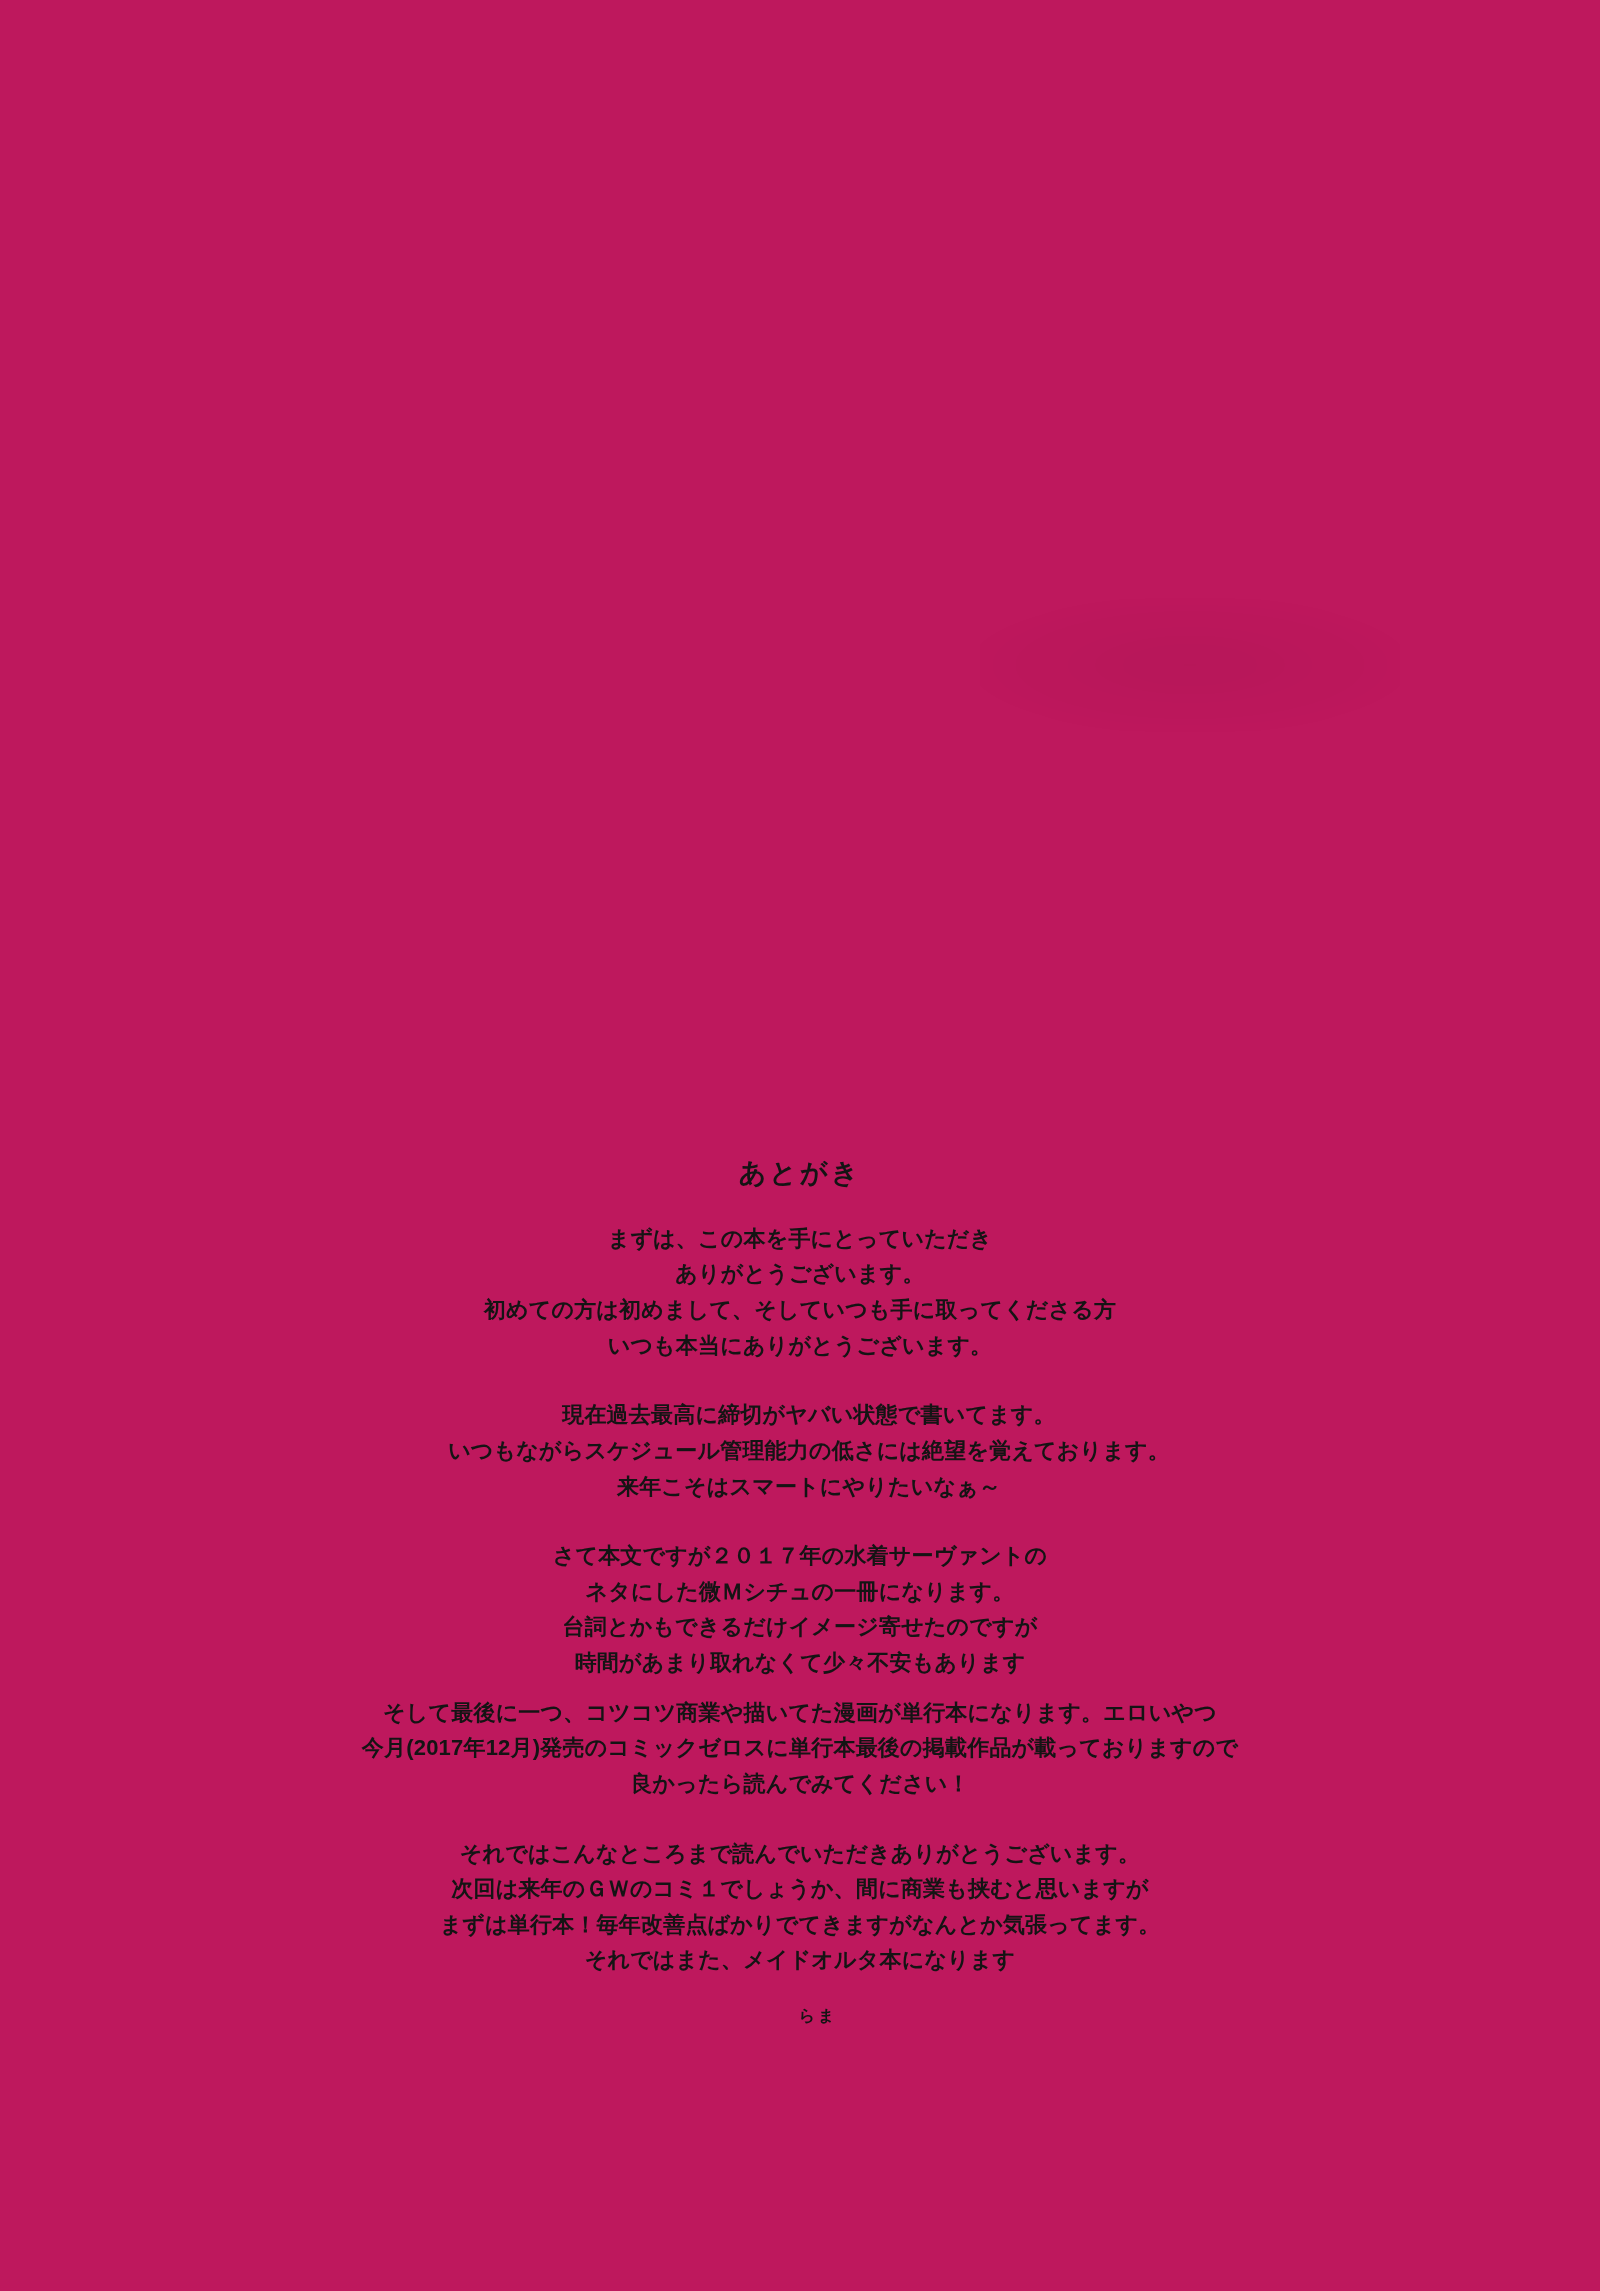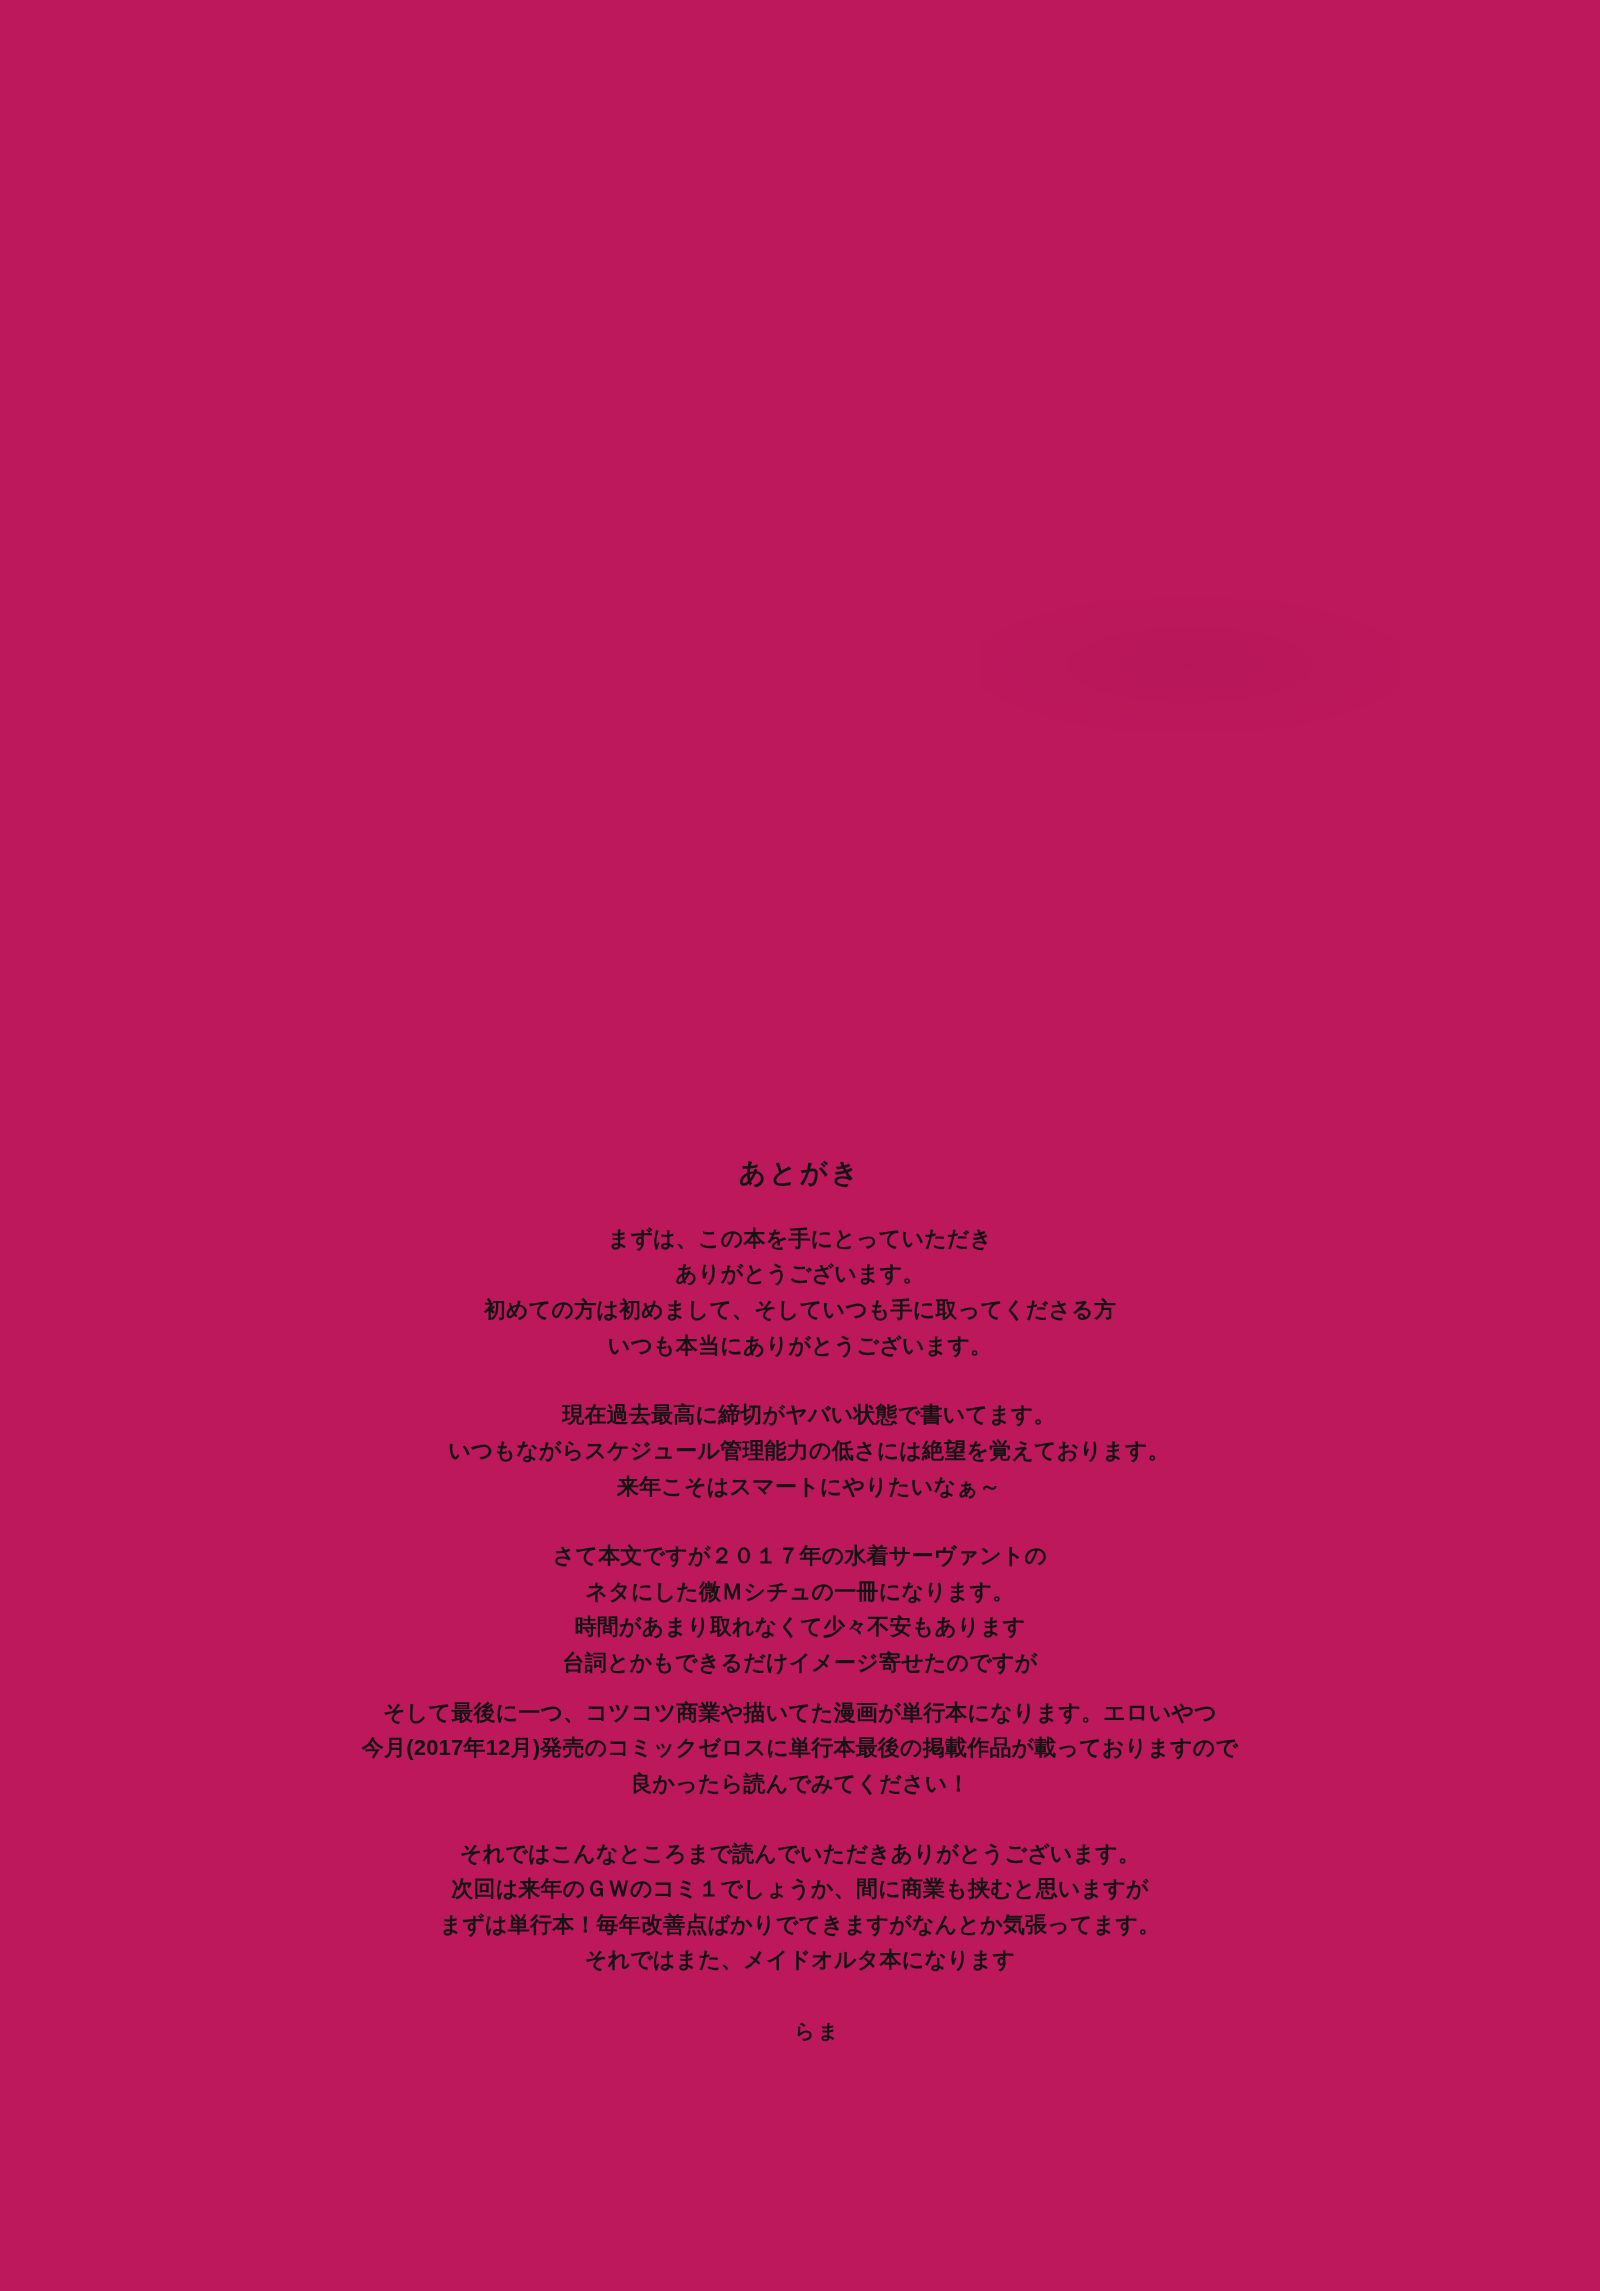--- a/index.html
+++ b/index.html
@@ -48,22 +48,22 @@
   .para {
     font-size: 22px;
     line-height: 1.62;
     font-weight: 600;
     letter-spacing: 0.2px;
     margin: 0 0 30px 0;
   }
   .para:last-of-type { margin-bottom: 0; }
   .para .line { display: block; white-space: pre; }
   .signature {
-    margin-top: 40px;
-    font-size: 20px;
+    margin-top: 28px;
+    font-size: 16px;
     font-weight: 700;
     letter-spacing: 3px;
     padding-left: 36px;
   }
   .para.p1 { margin-bottom: 34px; }
   .para.p2 { margin-bottom: 34px; padding-left: 18px; }
   .para.p3 { margin-bottom: 14px; }
   .para.p4 { margin-bottom: 34px; }
 </style>
 </head>
@@ -84,22 +84,22 @@
 
     <p class="para p2">
       <span class="line">現在過去最高に締切がヤバい状態で書いてます。</span>
       <span class="line">いつもながらスケジュール管理能力の低さには絶望を覚えております。</span>
       <span class="line">来年こそはスマートにやりたいなぁ～</span>
     </p>
 
     <p class="para p3">
       <span class="line">さて本文ですが２０１７年の水着サーヴァントの</span>
       <span class="line">ネタにした微Ｍシチュの一冊になります。</span>
+      <span class="line">台詞とかもできるだけイメージ寄せたのですが</span>
       <span class="line">時間があまり取れなくて少々不安もあります</span>
-      <span class="line">台詞とかもできるだけイメージ寄せたのですが</span>
     </p>
 
     <p class="para p4">
       <span class="line">そして最後に一つ、コツコツ商業や描いてた漫画が単行本になります。エロいやつ</span>
       <span class="line">今月(2017年12月)発売のコミックゼロスに単行本最後の掲載作品が載っておりますので</span>
       <span class="line">良かったら読んでみてください！</span>
     </p>
 
     <p class="para p5">
       <span class="line">それではこんなところまで読んでいただきありがとうございます。</span>

